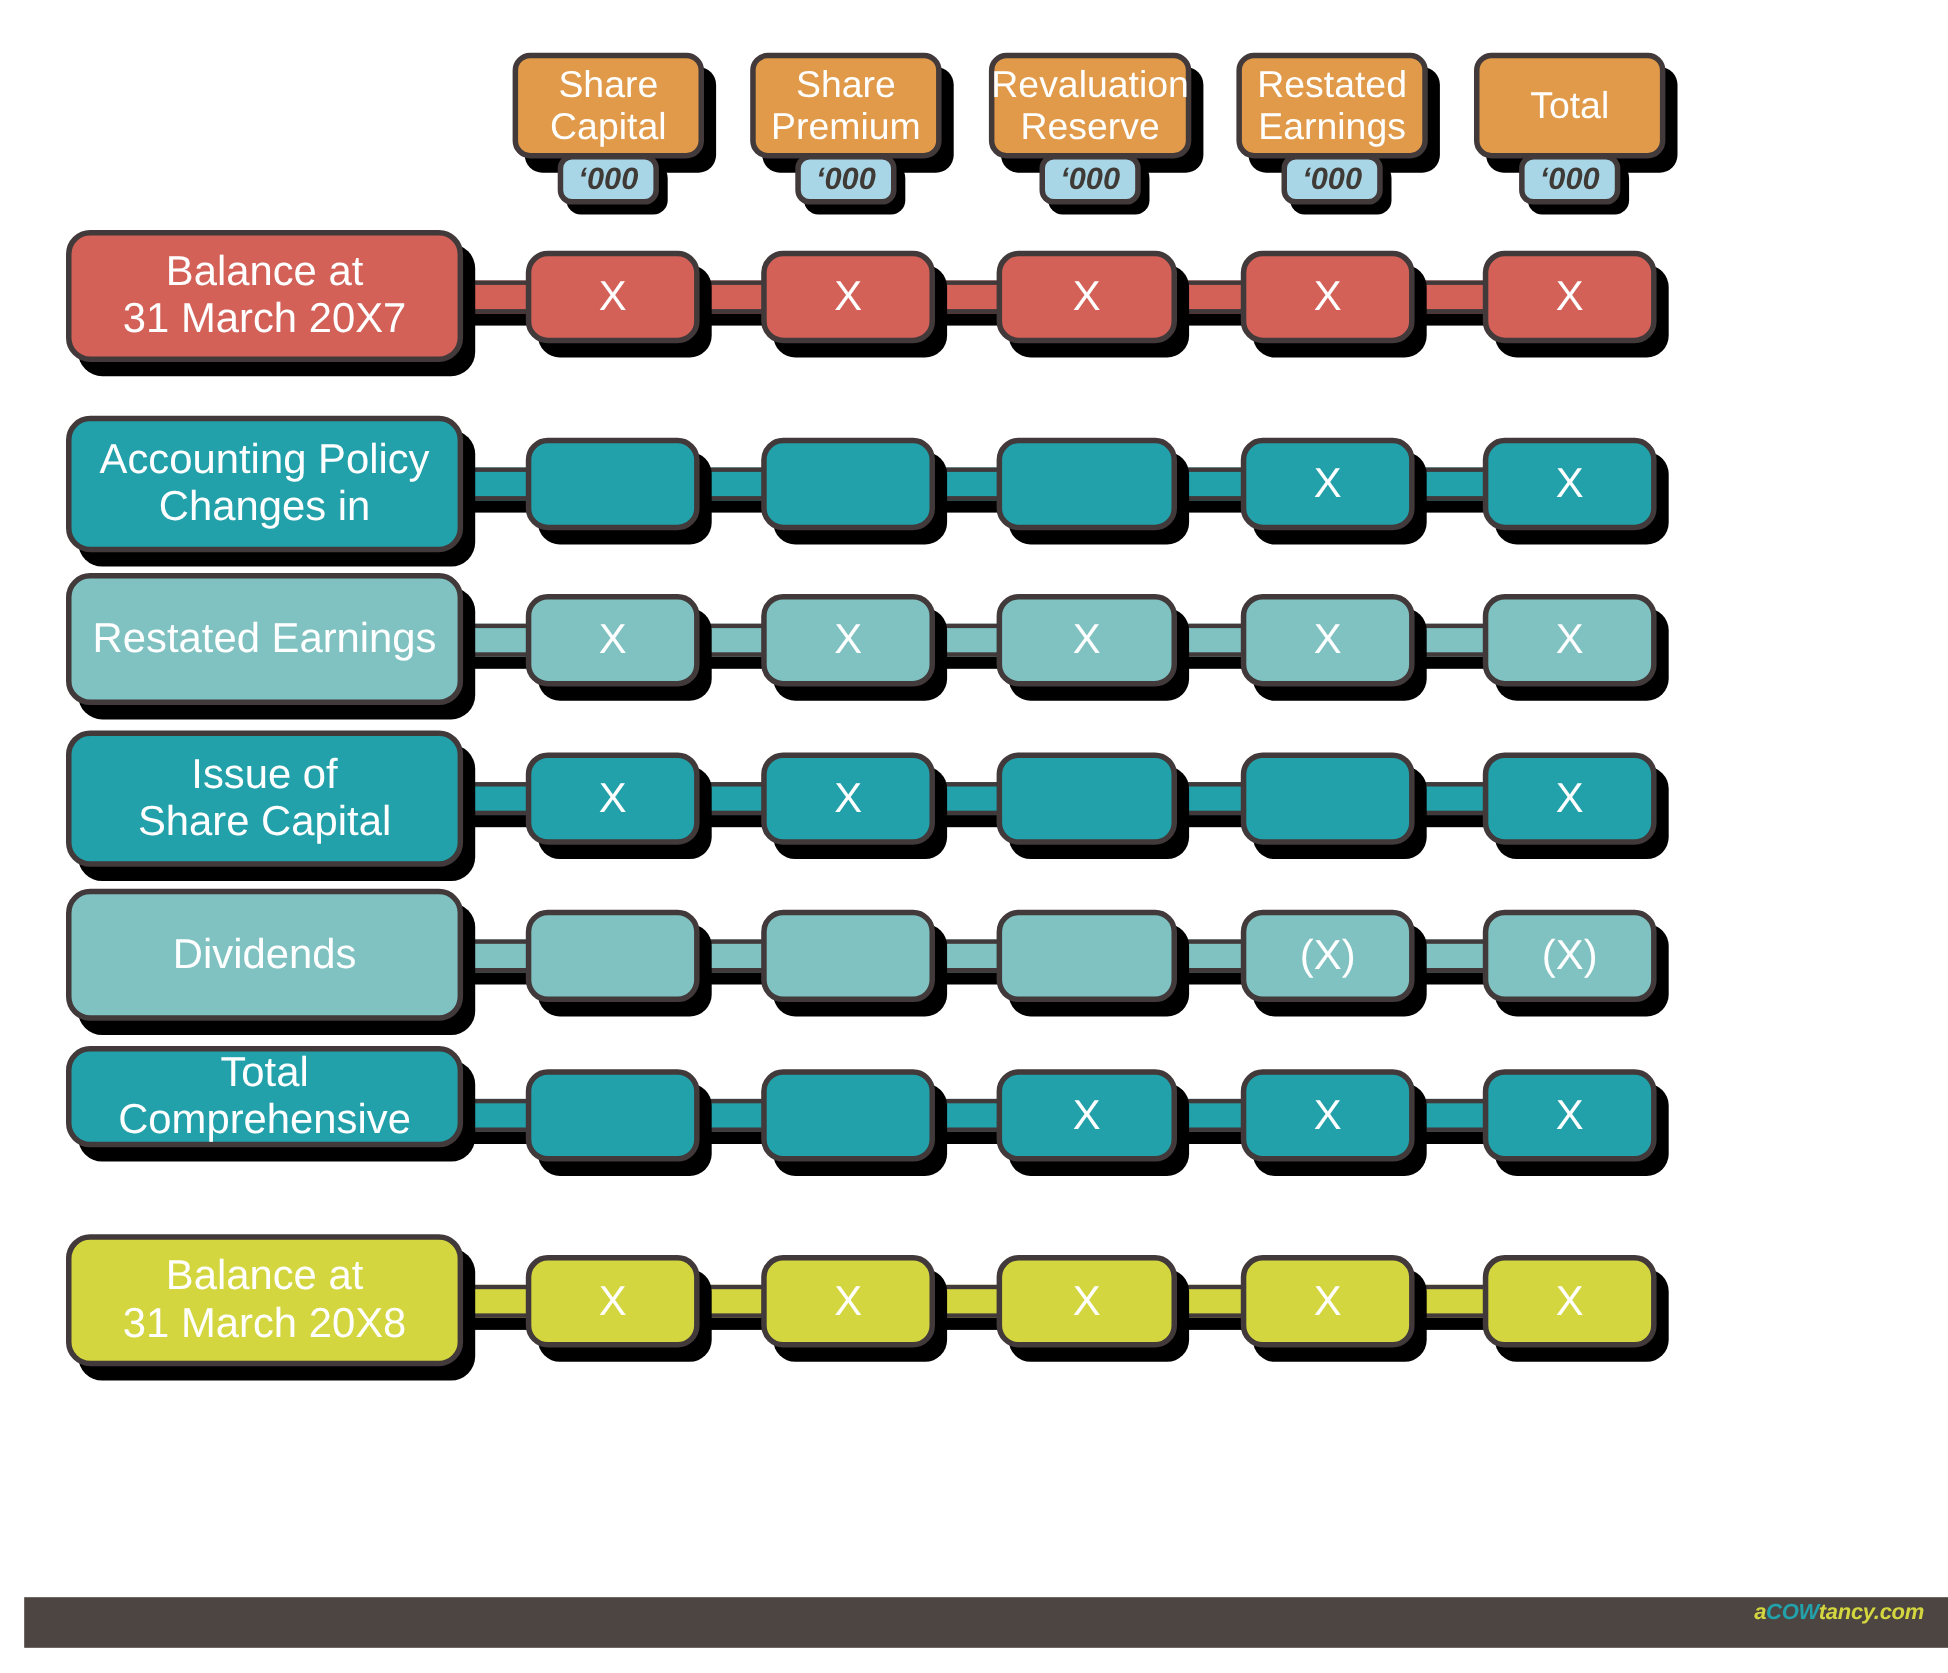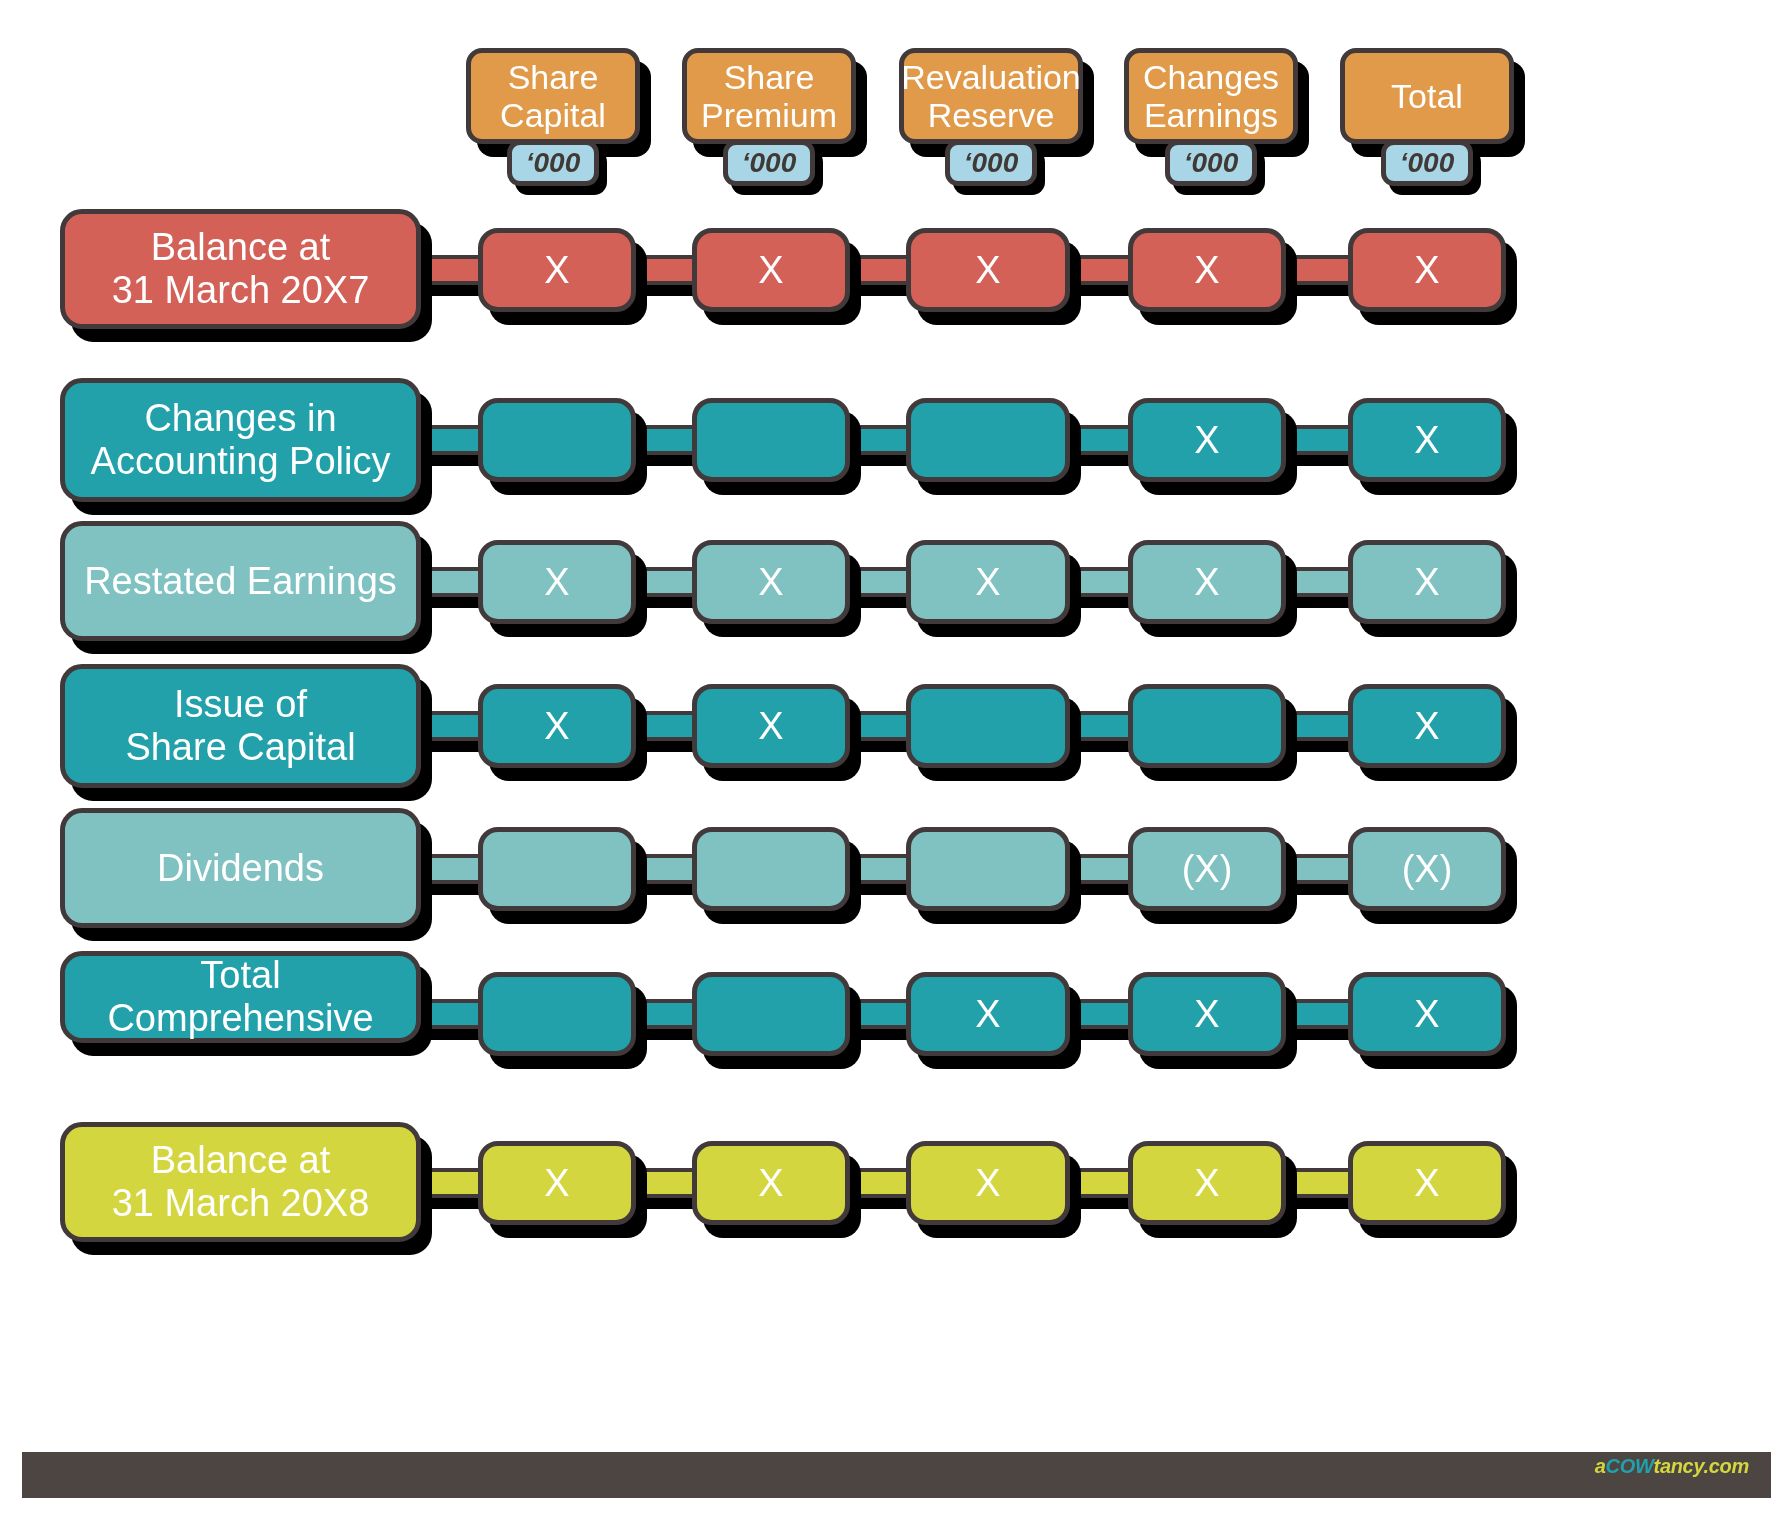--- a/index.html
+++ b/index.html
@@ -136,21 +136,21 @@
       <div>Revaluation</div>
       <div>Reserve</div>
     </div>
   </div>
   <div class="node unit" style="left:945px; top:140px; width:92px;">
     <span>‘000</span>
   </div>
 
   <div class="node hdr" style="left:1124px; top:48px; width:174px;">
     <div>
-      <div>Changes</div>
+      <div>Restated</div>
       <div>Earnings</div>
     </div>
   </div>
   <div class="node unit" style="left:1165px; top:140px; width:92px;">
     <span>‘000</span>
   </div>
 
   <div class="node hdr" style="left:1340px; top:48px; width:174px;">
     <div>
       <div>Total</div>
@@ -189,22 +189,22 @@
     <div class="node cell c-red" style="left: 1348px; width: 158px; top: 228px; height: 84px;">
       <span>X</span>
     </div>
     <div class="conn" style="left: 421px; width: 63px; top: 425px; background: rgb(34, 161, 171);"></div>
     <div class="conn" style="left: 630px; width: 68px; top: 425px; background: rgb(34, 161, 171);"></div>
     <div class="conn" style="left: 844px; width: 68px; top: 425px; background: rgb(34, 161, 171);"></div>
     <div class="conn" style="left: 1064px; width: 70px; top: 425px; background: rgb(34, 161, 171);"></div>
     <div class="conn" style="left: 1280px; width: 74px; top: 425px; background: rgb(34, 161, 171);"></div>
     <div class="node rowlabel c-teal" style="top: 378px; height: 124px;">
       <div>
+        <div>Accounting Policy</div>
         <div>Changes in</div>
-        <div>Accounting Policy</div>
       </div>
     </div>
     <div class="node cell c-teal" style="left: 478px; width: 158px; top: 398px; height: 84px;">
       <span></span>
     </div>
     <div class="node cell c-teal" style="left: 692px; width: 158px; top: 398px; height: 84px;">
       <span></span>
     </div>
     <div class="node cell c-teal" style="left: 906px; width: 164px; top: 398px; height: 84px;">
       <span></span>

